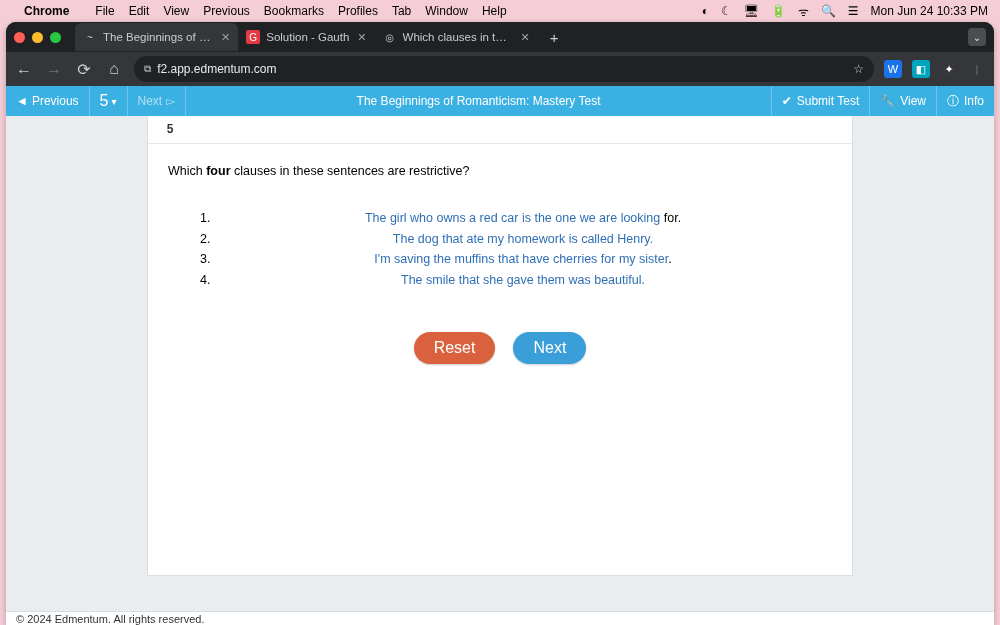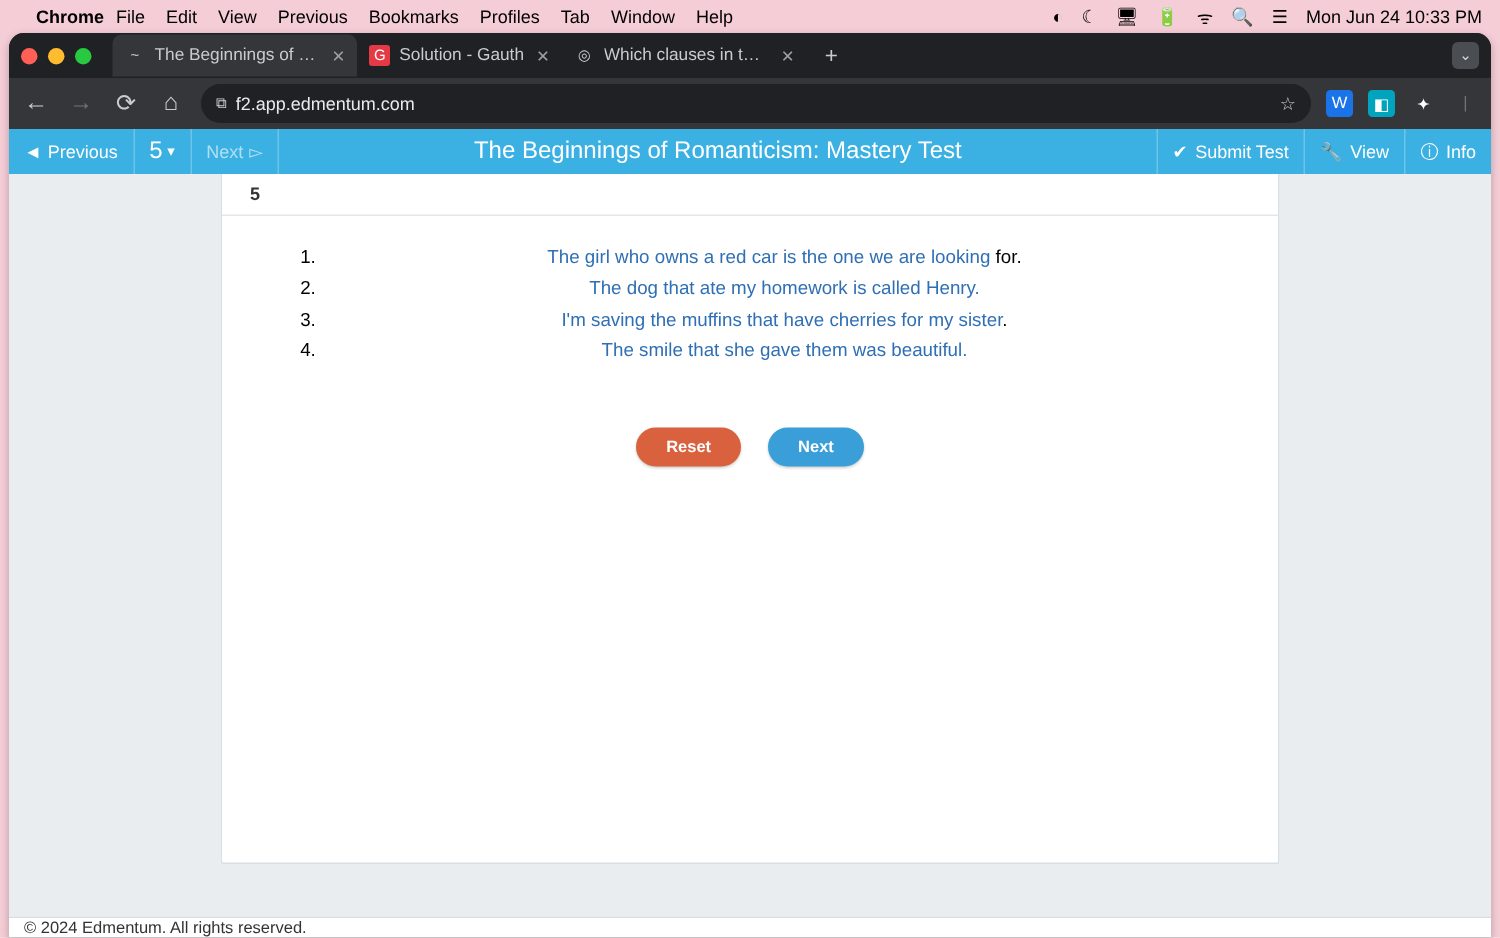--- a/index.html
+++ b/index.html
@@ -1,21 +1,21 @@
 <!DOCTYPE html>
 <html><head>
 <meta charset="utf-8">
 <style>
 * { margin: 0; padding: 0; box-sizing: border-box; font-family: -apple-system, BlinkMacSystemFont, "Segoe UI", Helvetica, Arial, sans-serif; }
 html, body { width: 1000px; height: 625px; overflow: hidden; background: #f5cdd6; }
 
 
 .mac-menubar { height: 22px; background: #f5cdd6; display: flex; align-items: center; padding: 0 12px; font-size: 12px; color: #000; }
 .mac-menubar .apple { font-size: 13px; margin-right: 12px; }
-.mac-menubar .app-name { font-weight: 600; margin-right: 8px; }
+.mac-menubar .app-name { font-weight: 600; margin-right: 26px; }
 .mac-menubar .menu-item { margin-right: 14px; }
 .mac-menubar .spacer { flex: 1; }
 .mac-menubar .status-icon { margin-left: 12px; display: inline-flex; align-items: center; }
 .mac-menubar .clock { margin-left: 12px; }
 
 
 .chrome-window { position: absolute; top: 22px; left: 6px; right: 6px; bottom: 0; background: #202124; border-radius: 10px 10px 0 0; overflow: hidden; box-shadow: 0 2px 6px rgba(0,0,0,0.25); }
 .tab-strip { height: 30px; background: #202124; display: flex; align-items: center; padding-left: 8px; position: relative; }
 .traffic { display: flex; gap: 7px; margin-right: 14px; align-items: center; }
 .traffic span { width: 11px; height: 11px; border-radius: 50%; display: inline-block; }
@@ -48,40 +48,40 @@
 
 
 .edm-bar { height: 30px; background: #3bb0e2; color: #fff; display: flex; align-items: center; font-size: 12px; }
 .edm-bar .seg { display: flex; align-items: center; padding: 0 10px; height: 100%; border-right: 1px solid rgba(255,255,255,0.25); cursor: pointer; }
 .edm-bar .seg:last-child { border-right: none; }
 .edm-bar .prev .arrw { margin-right: 4px; }
 .edm-bar .qnum { font-size: 16px; font-weight: 500; padding: 0 10px; display:flex; align-items:center; }
 .edm-bar .qnum .dd { font-size: 10px; margin-left: 3px; }
 .edm-bar .next { color: rgba(255,255,255,0.6); }
 .edm-bar .next .arrw { margin-left: 4px; }
-.edm-bar .title-seg { flex: 1; justify-content: center; font-size: 16px; border-right: none; cursor: default; }
+.edm-bar .title-seg { flex: 1; justify-content: center; font-size: 12px; border-right: none; cursor: default; }
 .edm-bar .right-seg { border-left: 1px solid rgba(255,255,255,0.25); border-right: none; }
 .edm-bar .ic { margin-right: 5px; }
 
 
 .content-area { display: flex; justify-content: center; padding-top: 0; }
 .card { width: 706px; background: #fff; border: 1px solid #d9dee2; border-top: none; min-height: 460px; padding-bottom: 40px; border-radius: 0 0 2px 2px; }
 .qnum-tab { height: 28px; border-bottom: 1px solid #e3e7ea; display:flex; align-items:center; }
 .qnum-tab .num { width: 24px; text-align: center; font-size: 12px; font-weight: 700; color: #333; margin-left: 10px; border-bottom: 2px solid transparent; }
 .card-body { padding: 18px 20px 0 20px; font-size: 12.5px; color: #000; line-height: 1.5; }
 .card-body .instr { margin-bottom: 24px; }
 .card-body .question { margin-bottom: 28px; }
 .card-body .question b { font-weight: 700; }
 .sentences { padding-left: 46px; }
 .sentences li { font-size: 12.5px; margin-bottom: 2px; list-style: decimal; color: #000; text-align: center; }
 .sentences li .sel { color: #2f6fb5; cursor: pointer; }
 .sentences li .plain { color: #000; }
 
 .buttons { display: flex; justify-content: center; gap: 18px; margin-top: 42px; }
-.btn { border: none; border-radius: 16px; padding: 7px 20px; font-size: 11px; font-weight: 700; color: #fff; cursor: pointer; box-shadow: 0 1px 2px rgba(0,0,0,0.2); }
+.btn { border: none; border-radius: 16px; padding: 7px 20px; font-size: 16px; font-weight: 400; color: #fff; cursor: pointer; box-shadow: 0 1px 2px rgba(0,0,0,0.2); }
 .btn-reset { background: #d9613e; }
 .btn-next { background: #3a9fd8; }
 
 .footer { position: absolute; left: 6px; right: 6px; bottom: 0; height: 14px; background: #fff; border-top: 1px solid #d9dee2; display: flex; align-items: center; padding-left: 10px; font-size: 11px; color: #333; text-align: center; }
 </style>
 </head>
 <body>
 
 <div class="mac-menubar">
   <span class="apple"></span>
@@ -184,20 +184,23 @@
         <span>Info</span>
       </div>
     </div>
 
     <div class="content-area">
       <div class="card">
         <div class="qnum-tab">
           <span class="num">5</span>
         </div>
         <div class="card-body">
+          <p class="question">
+            <span>Which </span><b>four</b><span> clauses in these sentences are restrictive?</span>
+          </p>
           <ol class="sentences" id="sentences">
               <li><span class="sel">The girl</span> <span class="sel">who owns a red car</span> <span class="sel">is the one</span> <span class="sel">we are looking</span> <span class="plain">for.</span></li>
               <li><span class="sel">The dog</span> <span class="sel">that ate my homework</span> <span class="sel">is called Henry.</span></li>
               <li><span class="sel">I'm saving the muffins</span> <span class="sel">that have cherries</span> <span class="sel">for my sister</span><span class="plain">.</span></li>
               <li><span class="sel">The smile</span> <span class="sel">that she gave them</span> <span class="sel">was beautiful.</span></li>
             </ol>
           <div class="buttons">
             <button class="btn btn-reset">Reset</button>
             <button class="btn btn-next">Next</button>
           </div>

